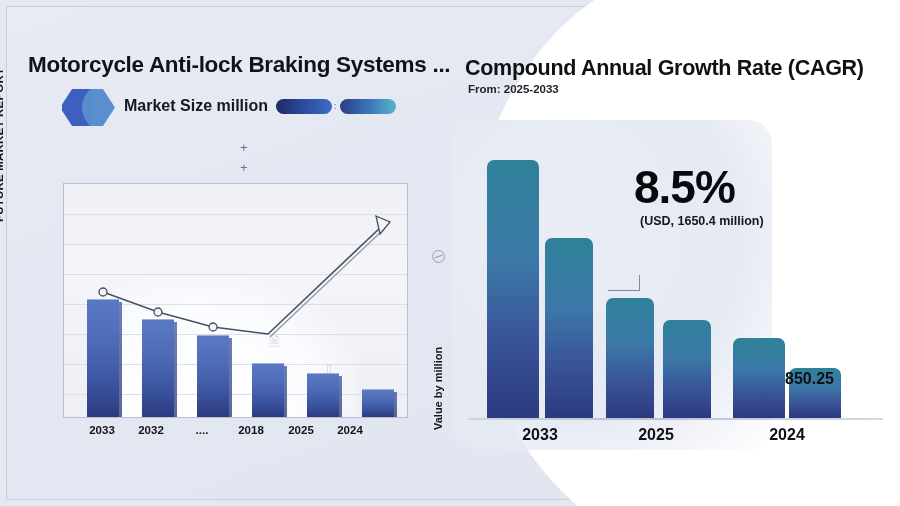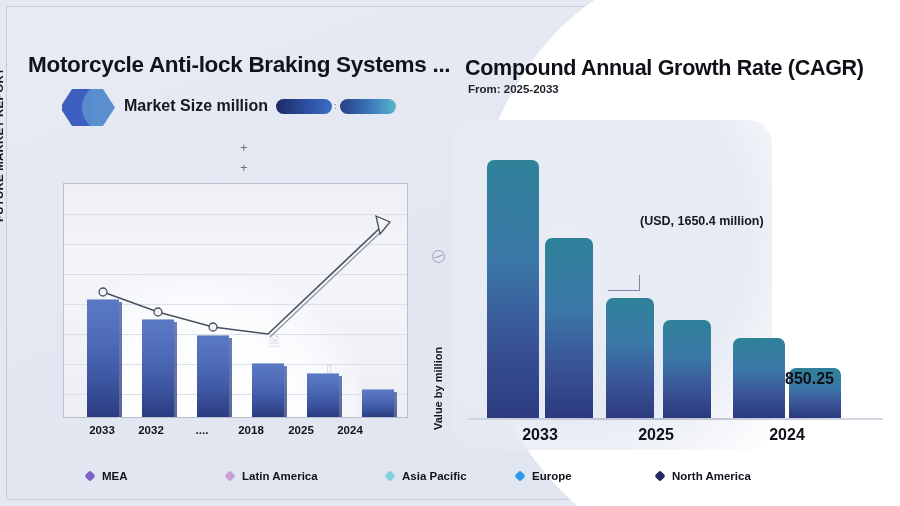--- a/index.html
+++ b/index.html
@@ -289,23 +289,17 @@
       <div class="rbar" style="left: 789px; width: 52px; height: 50px; background: linear-gradient(rgb(47, 129, 153) 0%, rgb(59, 121, 168) 38%, rgb(58, 86, 153) 68%, rgb(44, 58, 126) 100%);"></div>
     </div>
   <div id="rbaseline"></div>
   <div id="corner-mark"></div>
   <div id="right-xlabels">
       <div class="rxlabel" style="left: 487px; width: 106px;">2033</div>
       <div class="rxlabel" style="left: 606px; width: 100px;">2025</div>
       <div class="rxlabel" style="left: 733px; width: 108px;">2024</div>
     </div>
 
+  <div id="cagr-value">8.5%</div>
   <div id="cagr-sub">(USD, 1650.4 million)</div>
   <div id="bar-value-label">850.25</div>
 
-  <div id="legend">
-      <div class="leg-item" style="left: 0px;"><span class="leg-dot" style="background: rgb(123, 97, 201);"></span><span class="leg-text">MEA</span></div>
-      <div class="leg-item" style="left: 140px;"><span class="leg-dot" style="background: rgb(201, 160, 212);"></span><span class="leg-text">Latin America</span></div>
-      <div class="leg-item" style="left: 300px;"><span class="leg-dot" style="background: rgb(127, 211, 224);"></span><span class="leg-text">Asia Pacific</span></div>
-      <div class="leg-item" style="left: 430px;"><span class="leg-dot" style="background: rgb(46, 155, 240);"></span><span class="leg-text">Europe</span></div>
-      <div class="leg-item" style="left: 570px;"><span class="leg-dot" style="background: rgb(36, 42, 99);"></span><span class="leg-text">North America</span></div>
-    </div>
 </div>
 
 </body></html>

